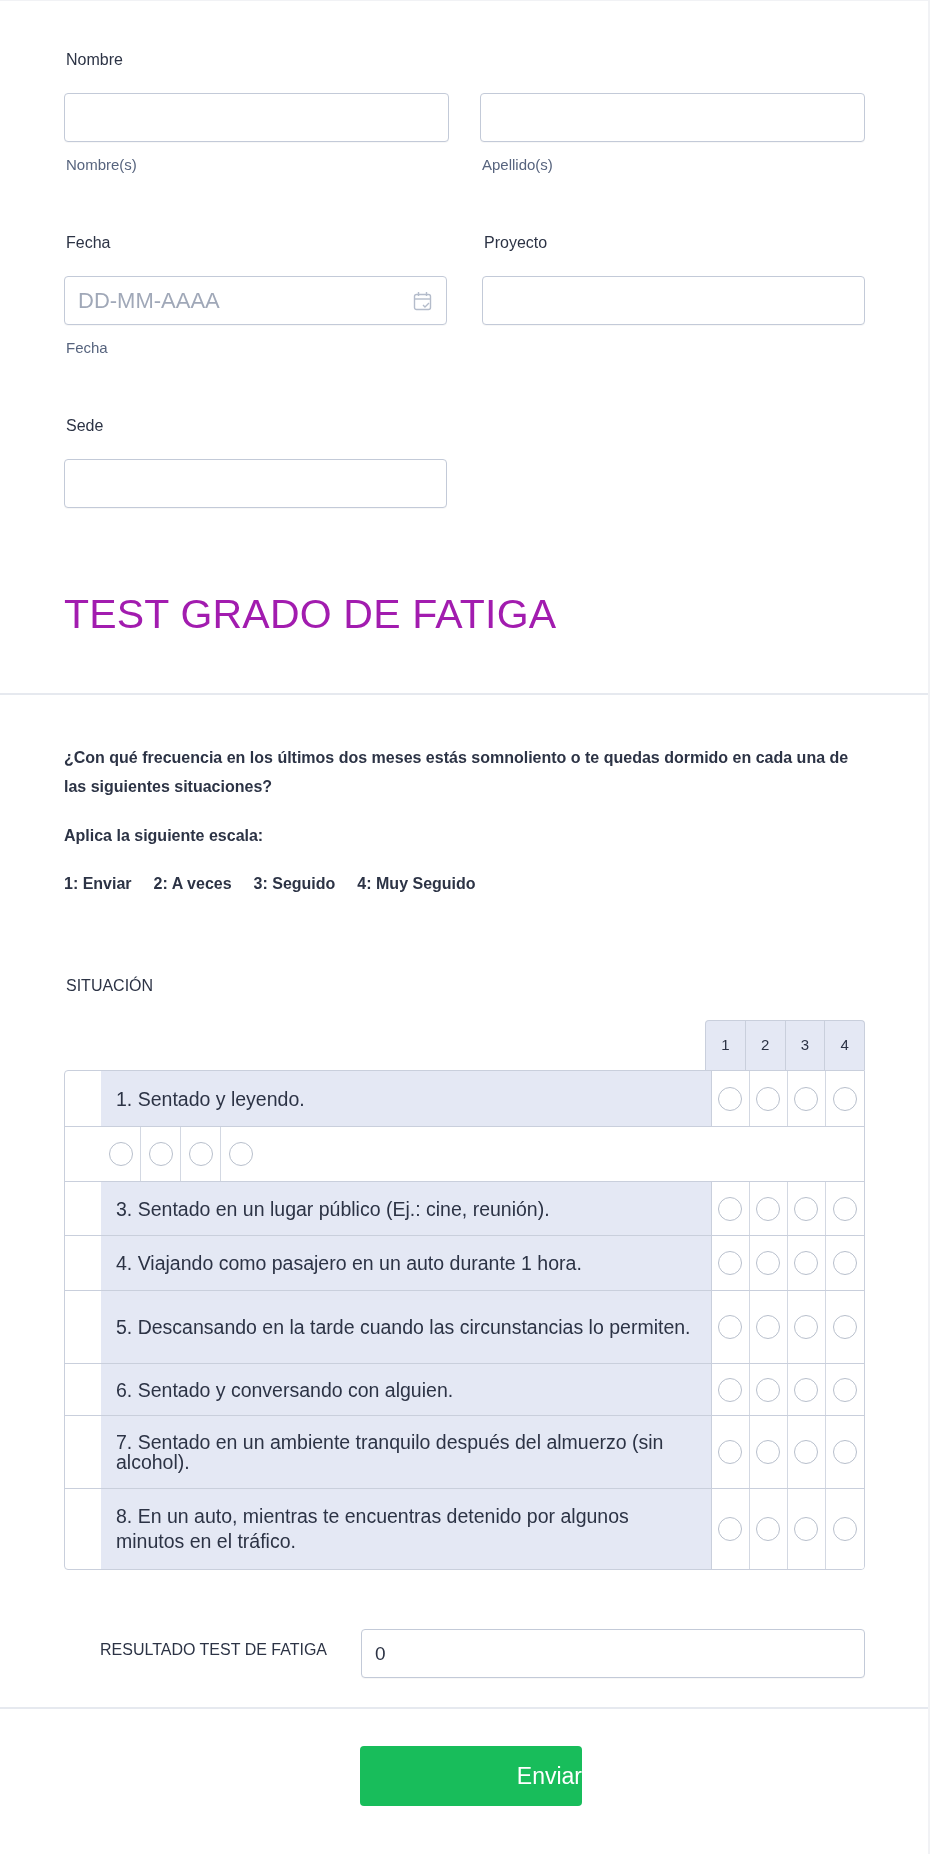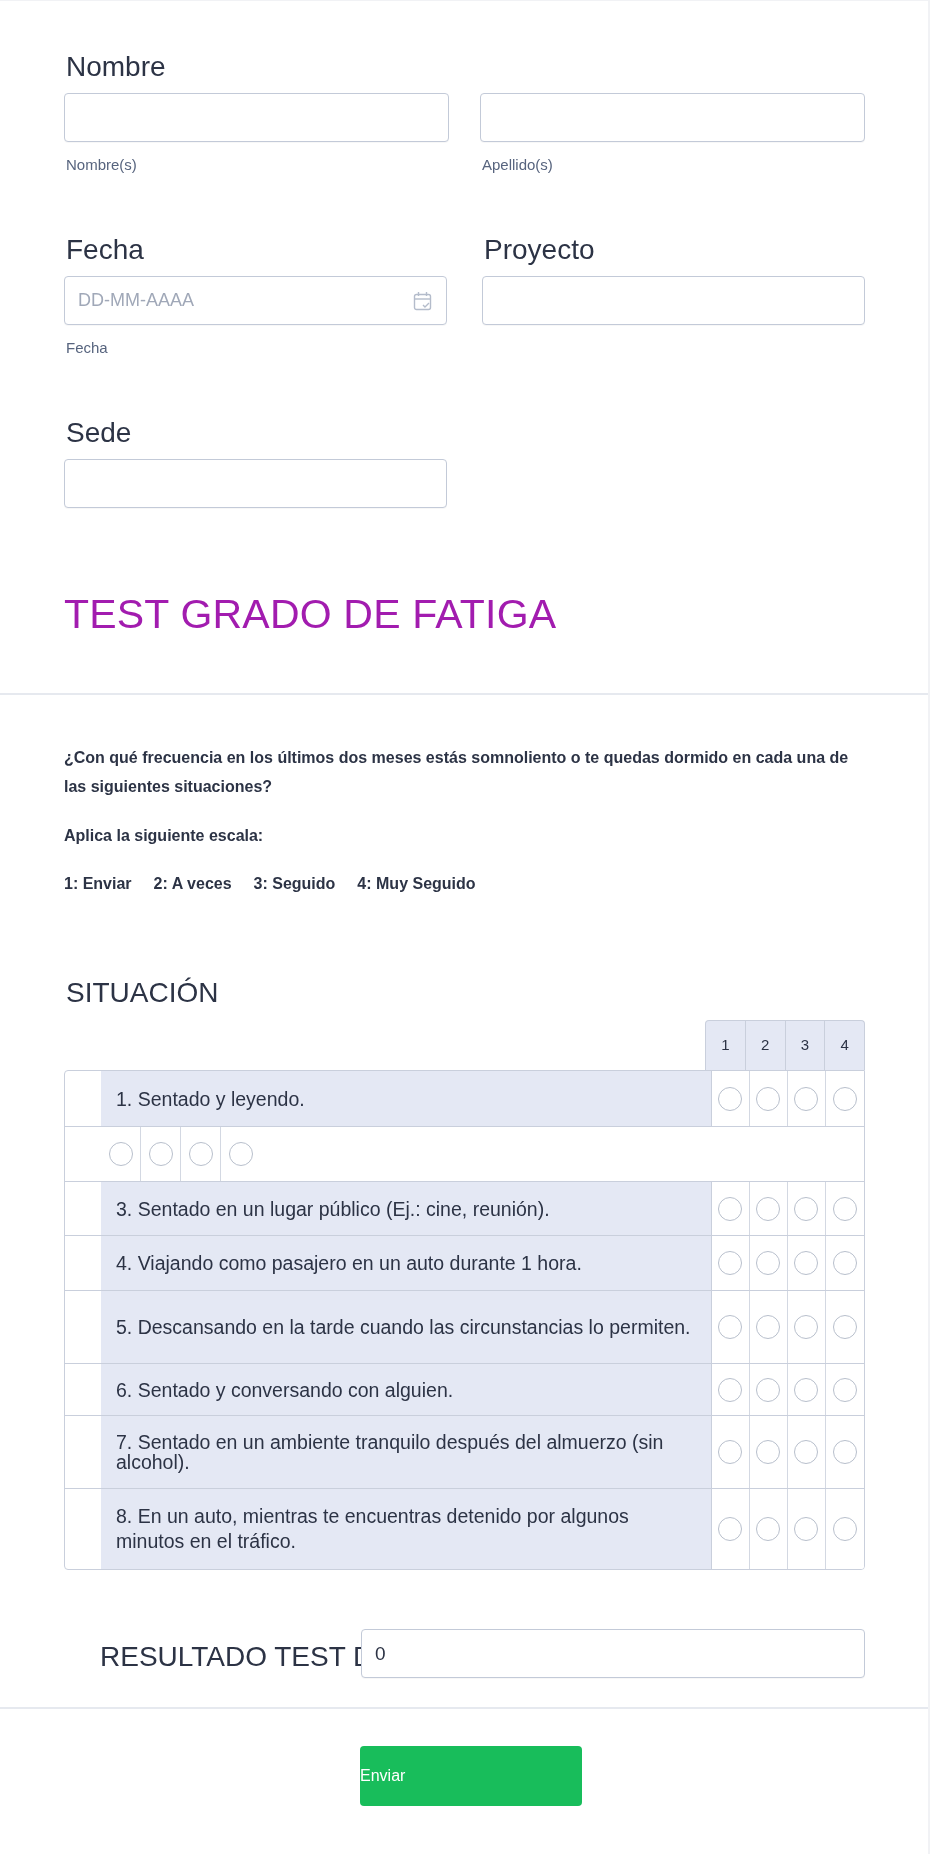--- a/index.html
+++ b/index.html
@@ -1,41 +1,41 @@
 <!DOCTYPE html>
 <html><head>
   <meta charset="utf-8">
   <style>
     * { box-sizing: border-box; margin: 0; padding: 0; }
     html, body { width: 930px; height: 1854px; background: #ffffff; overflow: hidden; }
     body { font-family: "Liberation Sans", "DejaVu Sans", sans-serif; color: #2c3345; position: relative; }
     .page { position: absolute; left: 0; top: 0; width: 930px; height: 1854px; border-right: 2px solid #f1f2f5; border-top: 1px solid #f1f2f5; }
     .abs { position: absolute; }
-    .label { font-size: 28px; color: #2c3345; }
+    .label { font-size: 16px; color: #2c3345; }
     .sublabel { font-size: 15px; color: #57647e; }
     .input { position: absolute; height: 49px; border: 1px solid #c3cad8; border-radius: 4px; background: #fff; box-shadow: 0 1px 0 rgba(0,0,0,0.03); }
-    .input .ph { position: absolute; left: 13px; top: 0; line-height: 47px; font-size: 18px; color: #a0a8b8; }
+    .input .ph { position: absolute; left: 13px; top: 0; line-height: 47px; font-size: 22px; color: #a0a8b8; }
     .input .val { position: absolute; left: 13px; top: 0; line-height: 47px; font-size: 19px; color: #2c3345; }
     .cal { position: absolute; right: 14px; top: 14px; width: 19px; height: 20px; }
     .title { font-size: 41px; font-weight: 400; color: #a21caf; letter-spacing: 0.2px; }
     .divider { position: absolute; left: 0; width: 928px; height: 2px; background: #e6e9ef; }
     .qtext { font-size: 16px; font-weight: 700; color: #2c3345; line-height: 29px; }
     .scale span { margin-right: 22px; }
     .matrix { position: absolute; left: 64px; top: 1019px; width: 801px; }
     .mhead { position: absolute; left: 641px; top: 0; height: 50px; width: 160px; display: flex; background: #e4e8f4; border: 1px solid #c9cfdc; border-bottom: none; border-radius: 4px 4px 0 0; }
     .mhead div { flex: 1; text-align: center; line-height: 48px; font-size: 15px; color: #2c3345; border-right: 1px solid #c9cfdc; }
     .mhead div:last-child { border-right: none; }
     .mbody { position: absolute; left: 0; top: 50px; width: 801px; border: 1px solid #c9cfdc; border-radius: 4px 0 4px 4px; overflow: hidden; }
     .mrow { display: flex; border-bottom: 1px solid #c9cfdc; padding-left: 36px; }
     .mrow:last-child { border-bottom: none; }
     .mrow .rl { width: 641px; background: #e4e8f4; padding: 0 15px; display: flex; align-items: center; font-size: 19.5px; color: #2c3345; line-height: 20px; border-right: 1px solid #c9cfdc; }
     .mrow .rc { width: 40px; display: flex; align-items: center; justify-content: center; border-right: 1px solid #d3d8e2; background: #fff; }
     .mrow .rc:last-child { border-right: none; }
     .radio { width: 24px; height: 24px; border: 1.3px solid #b8bfcc; border-radius: 50%; background: #fff; }
-    .btn { position: absolute; left: 360px; top: 1745px; width: 222px; height: 60px; background: #18bd5b; border-radius: 4px; color: #fff; font-size: 16px; text-align: left; line-height: 60px; }
+    .btn { position: absolute; left: 360px; top: 1745px; width: 222px; height: 60px; background: #18bd5b; border-radius: 4px; color: #fff; font-size: 23px; text-align: right; line-height: 60px; }
   </style>
 </head>
 <body>
 
 <div class="page">
 
   <div class="abs label" style="left:66px; top:50px;">Nombre</div>
   <div class="input" style="left:64px; top:92px; width:385px;">
     <span class="val"></span>
   </div>

